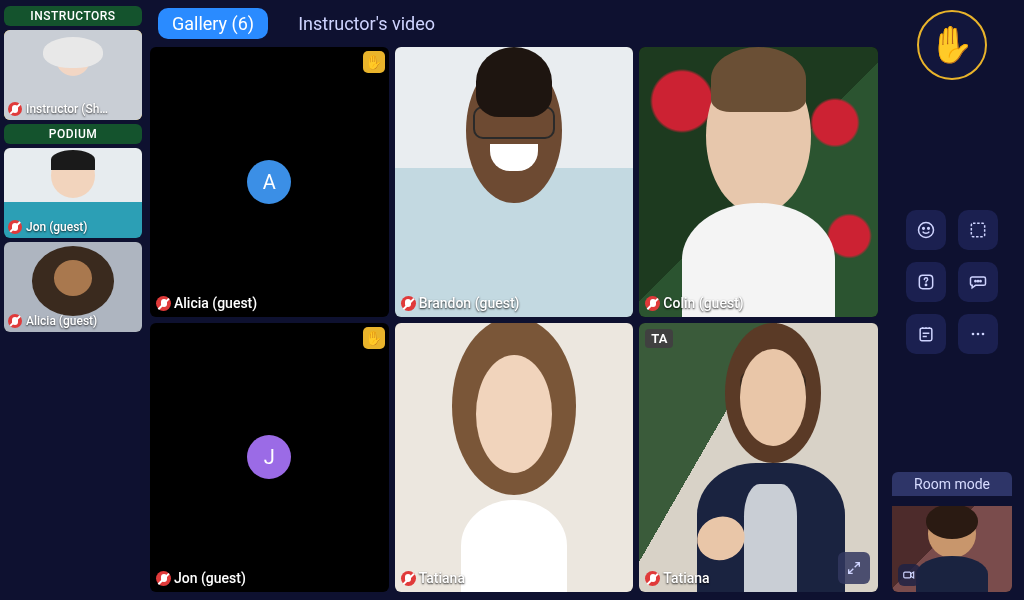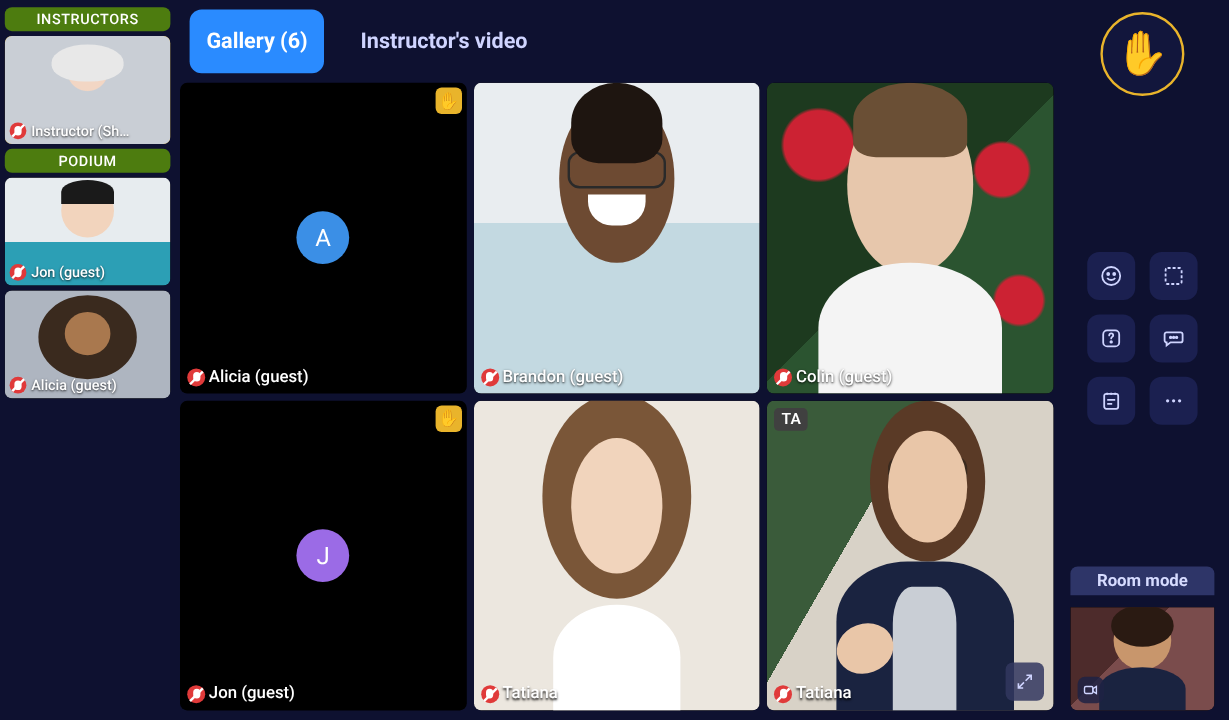--- a/index.html
+++ b/index.html
@@ -1,39 +1,39 @@
 <!DOCTYPE html>
 <html><head>
 <meta charset="utf-8">
 <style>
   * { box-sizing: border-box; margin: 0; padding: 0; }
   html, body { width: 1024px; height: 600px; background:#0e1130; font-family: -apple-system, Segoe UI, Roboto, Arial, sans-serif; color:#fff; overflow:hidden;}
   .app { display:flex; width:100%; height:100%; }
   
   .left { width:146px; padding:6px 4px 0 4px; display:flex; flex-direction:column; gap:4px;}
-  .sec-header { background:#4d7c0f; border-radius:6px; padding:3px 0; text-align:center; font-size:12px; letter-spacing:.5px; font-weight:500;}
+  .sec-header { background:#14532d; border-radius:6px; padding:3px 0; text-align:center; font-size:12px; letter-spacing:.5px; font-weight:500;}
   .thumb { position:relative; width:100%; height:90px; border-radius:6px; overflow:hidden; background:#000; cursor:pointer;}
   .thumb .face { position:absolute; inset:0; }
   .thumb .label { position:absolute; left:0; right:0; bottom:0; padding:3px 6px 4px 22px; font-size:12px; font-weight:500; white-space:nowrap; overflow:hidden; text-overflow:ellipsis; text-shadow:0 1px 2px rgba(0,0,0,.8);}
   .thumb .mic { position:absolute; left:4px; bottom:4px; width:14px; height:14px; border-radius:50%; background:#e03a3a; display:flex; align-items:center; justify-content:center;}
   .thumb .mic::before { content:""; width:6px; height:8px; background:#fff; border-radius:3px; }
   .thumb .mic::after { content:""; position:absolute; width:14px; height:1.5px; background:#fff; transform:rotate(-45deg);}
   
   .face-instructor { background: radial-gradient(circle at 50% 32%, #f2d6c4 0 18%, transparent 19%), linear-gradient(#c9ced5 0 55%, #c9ced5 55% 60%), linear-gradient(#e9b42b,#e9b42b); }
   .face-instructor::before{content:"";position:absolute;left:28%;top:8%;width:44%;height:34%;border-radius:50% 50% 45% 45%;background:#e8e8e8;}
   .face-jon-sm{background:linear-gradient(#e7ecef 0 60%, #2c9fb5 60%);}
   .face-jon-sm::before{content:"";position:absolute;left:34%;top:6%;width:32%;height:50%;border-radius:50%;background:#f2d4bd;}
   .face-jon-sm::after{content:"";position:absolute;left:34%;top:2%;width:32%;height:22%;border-radius:50% 50% 0 0;background:#1a1a1a;}
   .face-alicia-sm{background:linear-gradient(#aeb5c0,#aeb5c0);}
   .face-alicia-sm::before{content:"";position:absolute;left:20%;top:4%;width:60%;height:78%;border-radius:50%;background:#3a2a1e;}
   .face-alicia-sm::after{content:"";position:absolute;left:36%;top:20%;width:28%;height:40%;border-radius:50%;background:#a9784e;}
   
   .center { flex:1; padding:8px 6px 8px 4px; display:flex; flex-direction:column; min-width:0;}
   .tabs { display:flex; align-items:center; gap:16px; padding:0 8px 8px 8px;}
-  .tab { font-size:18px; color:#cfd4ff; padding:16px 14px; border-radius:10px; cursor:pointer; font-weight:700;}
+  .tab { font-size:18px; color:#cfd4ff; padding:5px 14px; border-radius:10px; cursor:pointer; font-weight:400;}
   .tab.active { background:#2a8bff; color:#fff;}
   .grid { flex:1; display:grid; grid-template-columns:repeat(3,1fr); grid-template-rows:repeat(2,1fr); gap:6px; min-height:0;}
   .tile { position:relative; border-radius:6px; overflow:hidden; background:#000;}
   .tile .face { position:absolute; inset:0;}
   .tile .label { position:absolute; left:0; bottom:6px; padding-left:24px; font-size:14px; font-weight:500; text-shadow:0 1px 2px rgba(0,0,0,.9);}
   .tile .mic { position:absolute; left:6px; bottom:6px; width:15px; height:15px; border-radius:50%; background:#e03a3a;}
   .tile .mic::before{content:"";position:absolute;left:4.5px;top:3px;width:6px;height:8px;background:#fff;border-radius:3px;}
   .tile .mic::after{content:"";position:absolute;left:0;top:7px;width:15px;height:1.5px;background:#fff;transform:rotate(-45deg);}
   .avatar-circle{position:absolute;left:50%;top:50%;transform:translate(-50%,-50%);width:44px;height:44px;border-radius:50%;display:flex;align-items:center;justify-content:center;font-size:20px;font-weight:400;}
   .avatar-a{background:#3b8fe6;}
@@ -61,21 +61,21 @@
   .face-tatiana::after{content:"";position:absolute;left:42%;top:10%;width:28%;height:36%;border-radius:50%;background:#e9c6a8;}
   .face-tatiana .glasses{position:absolute;left:42%;top:18%;width:28%;height:10%;border:2px solid #3a2a1e;border-radius:10px;}
   .face-tatiana .cardigan{position:absolute;left:24%;bottom:0;width:62%;height:48%;border-radius:40% 40% 0 0;background:#1a2340;}
   .face-tatiana .inner{position:absolute;left:44%;bottom:0;width:22%;height:40%;background:#c9ced5;border-radius:30% 30% 0 0;}
   .face-tatiana .hand{position:absolute;left:24%;bottom:12%;width:20%;height:16%;border-radius:50%;background:#e9c6a8;transform:rotate(-20deg);}
   
   .right{width:140px;padding:8px 8px 8px 4px;display:flex;flex-direction:column;align-items:center;gap:10px;}
   .raise-hand{width:70px;height:70px;border-radius:50%;border:2px solid #e9b42b;background:#12163c;display:flex;align-items:center;justify-content:center;font-size:36px;cursor:pointer;margin-top:2px;}
   .btn-grid{margin-top:120px;display:grid;grid-template-columns:repeat(2,1fr);gap:12px;}
   .sq-btn{width:40px;height:40px;border-radius:10px;background:#1b2050;display:flex;align-items:center;justify-content:center;cursor:pointer;color:#cfd4ff;}
-  .room-mode-label{margin-top:auto;background:#2e3568;border-radius:6px 6px 0 0;padding:4px 10px;font-size:14px;font-weight:700;color:#d7dcff;width:120px;text-align:center;}
+  .room-mode-label{margin-top:auto;background:#2e3568;border-radius:6px 6px 0 0;padding:4px 10px;font-size:14px;font-weight:400;color:#d7dcff;width:120px;text-align:center;}
   .room-tile{position:relative;width:120px;height:86px;border-radius:0 0 6px 6px;overflow:hidden;background:#000;}
   .room-tile .cam{position:absolute;left:6px;bottom:6px;width:22px;height:22px;border-radius:6px;background:rgba(30,34,68,.85);display:flex;align-items:center;justify-content:center;}
   .face-room{position:absolute;inset:0;background:linear-gradient(135deg,#4d2b2b 0 40%,#7a4c4c 40%);}
   .face-room::before{content:"";position:absolute;left:30%;top:4%;width:40%;height:56%;border-radius:50%;background:#c8966c;}
   .face-room::after{content:"";position:absolute;left:28%;top:-2%;width:44%;height:40%;border-radius:50%;background:#2a1a12;}
   .face-room .shirt{position:absolute;left:20%;bottom:0;width:60%;height:42%;border-radius:50% 50% 0 0;background:#1a2340;}
   svg{display:block;}
 </style>
 </head>
 <body>

